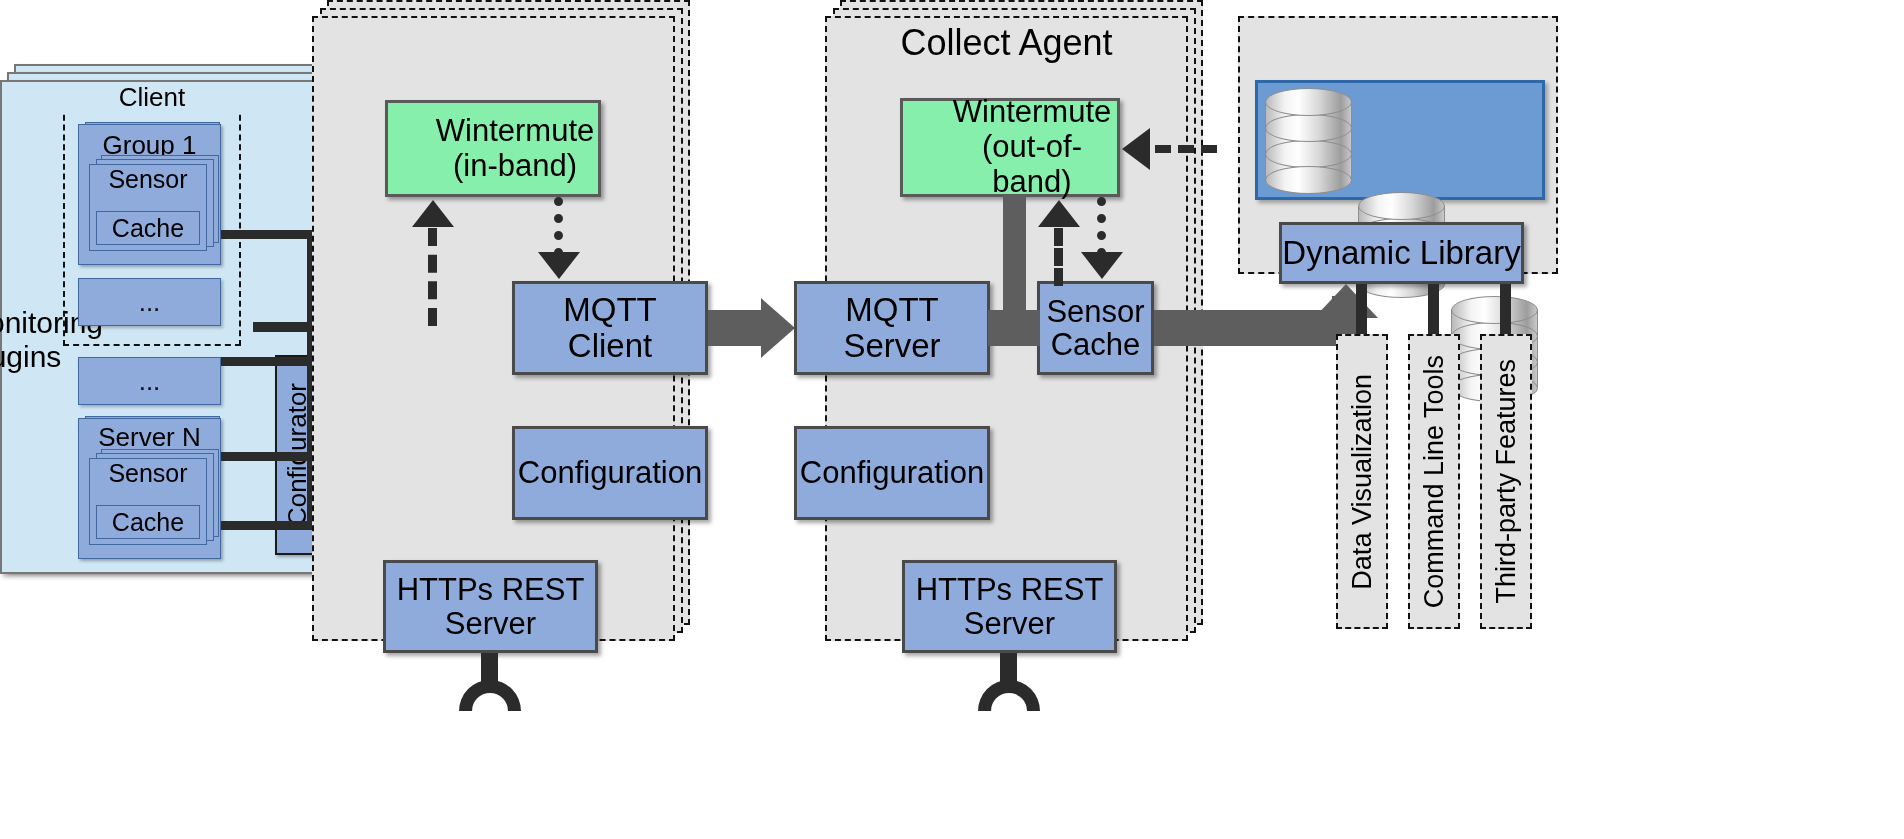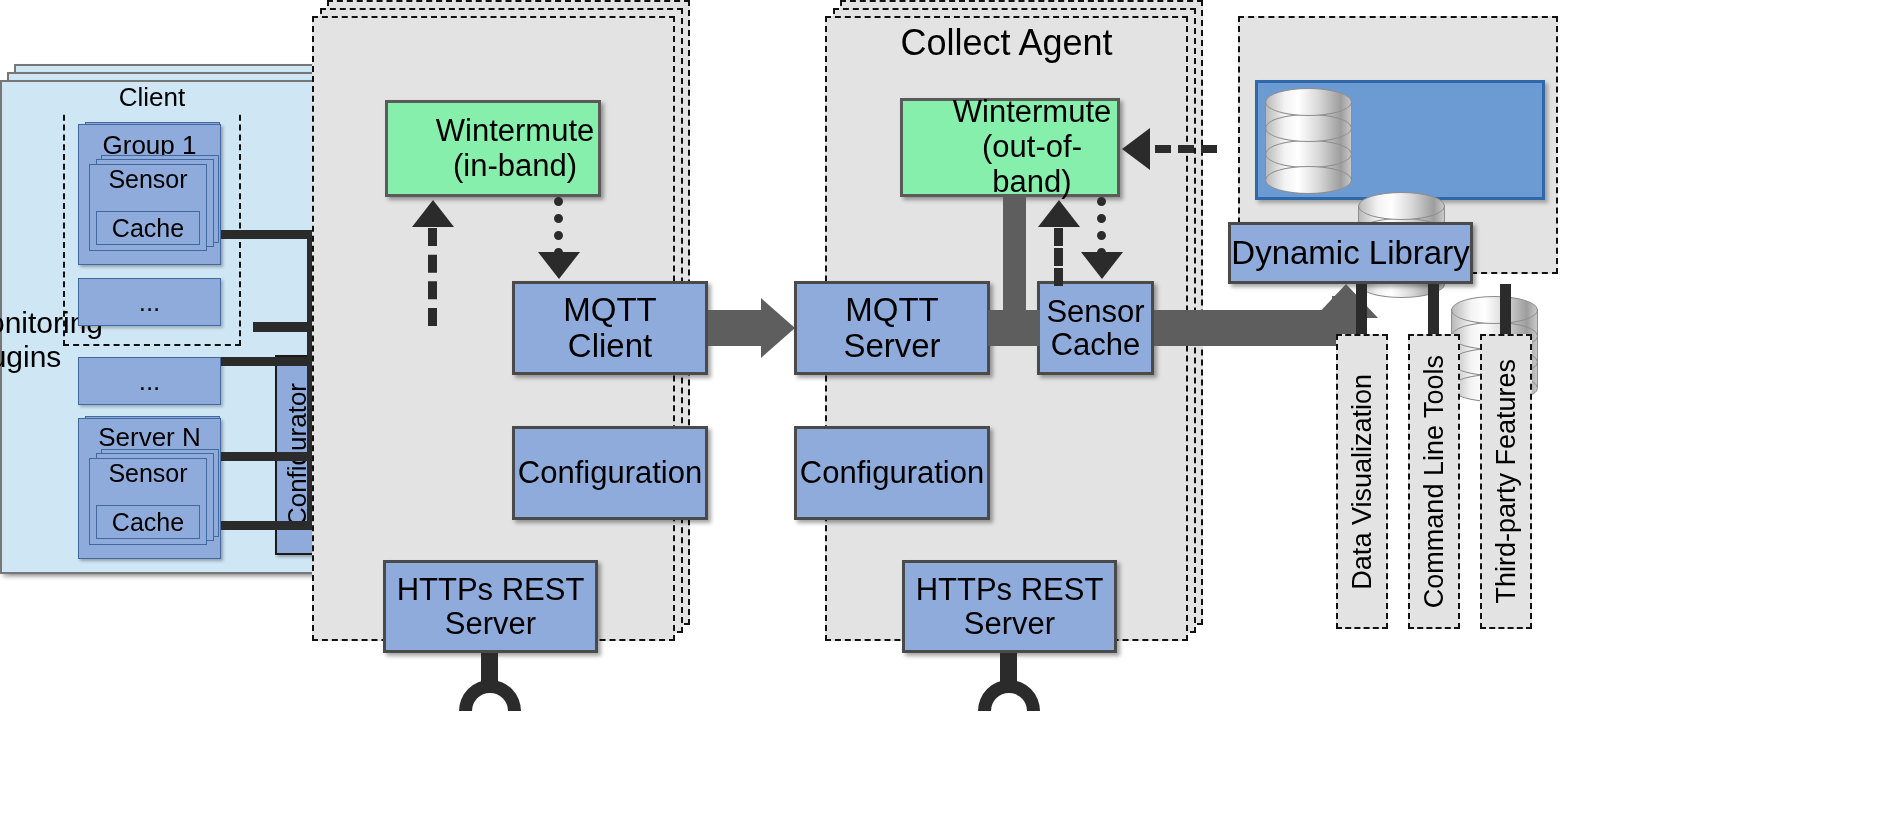--- a/index.html
+++ b/index.html
@@ -250,21 +250,21 @@
   </div>
 
   <div class="abs cyl" style="left:1451px;top:88px;width:85px;height:104px;">
     <div class="body" style="top:13px;height:78px;"></div>
     <div class="seg" style="top:52px;"></div>
     <div class="seg" style="top:26px;"></div>
     <div class="seg" style="top:78px;"></div>
     <div class="seg" style="top:0px;"></div>
   </div>
 
-  <div class="abs blue" style="left:1228px;top:222px;width:245px;height:62px;font-size:33px;">
+  <div class="abs blue" style="left:1279px;top:222px;width:245px;height:62px;font-size:33px;">
     <span>Dynamic Library</span>
   </div>
 
   <div class="abs gline" style="left:1154px;top:310px;width:192px;height:36px;"></div>
   <div class="abs gline" style="left:1332px;top:296px;width:28px;height:40px;"></div>
   <div class="abs arrow-up-g" style="left:1314px;top:284px;"></div>
 
   <div class="abs kline" style="left:1356px;top:284px;width:11px;height:56px;"></div>
   <div class="abs dashbox" style="left:1336px;top:334px;width:52px;height:295px;background:#e3e3e3;">
     <div style="width:100%;height:100%;display:flex;align-items:center;justify-content:center;">

